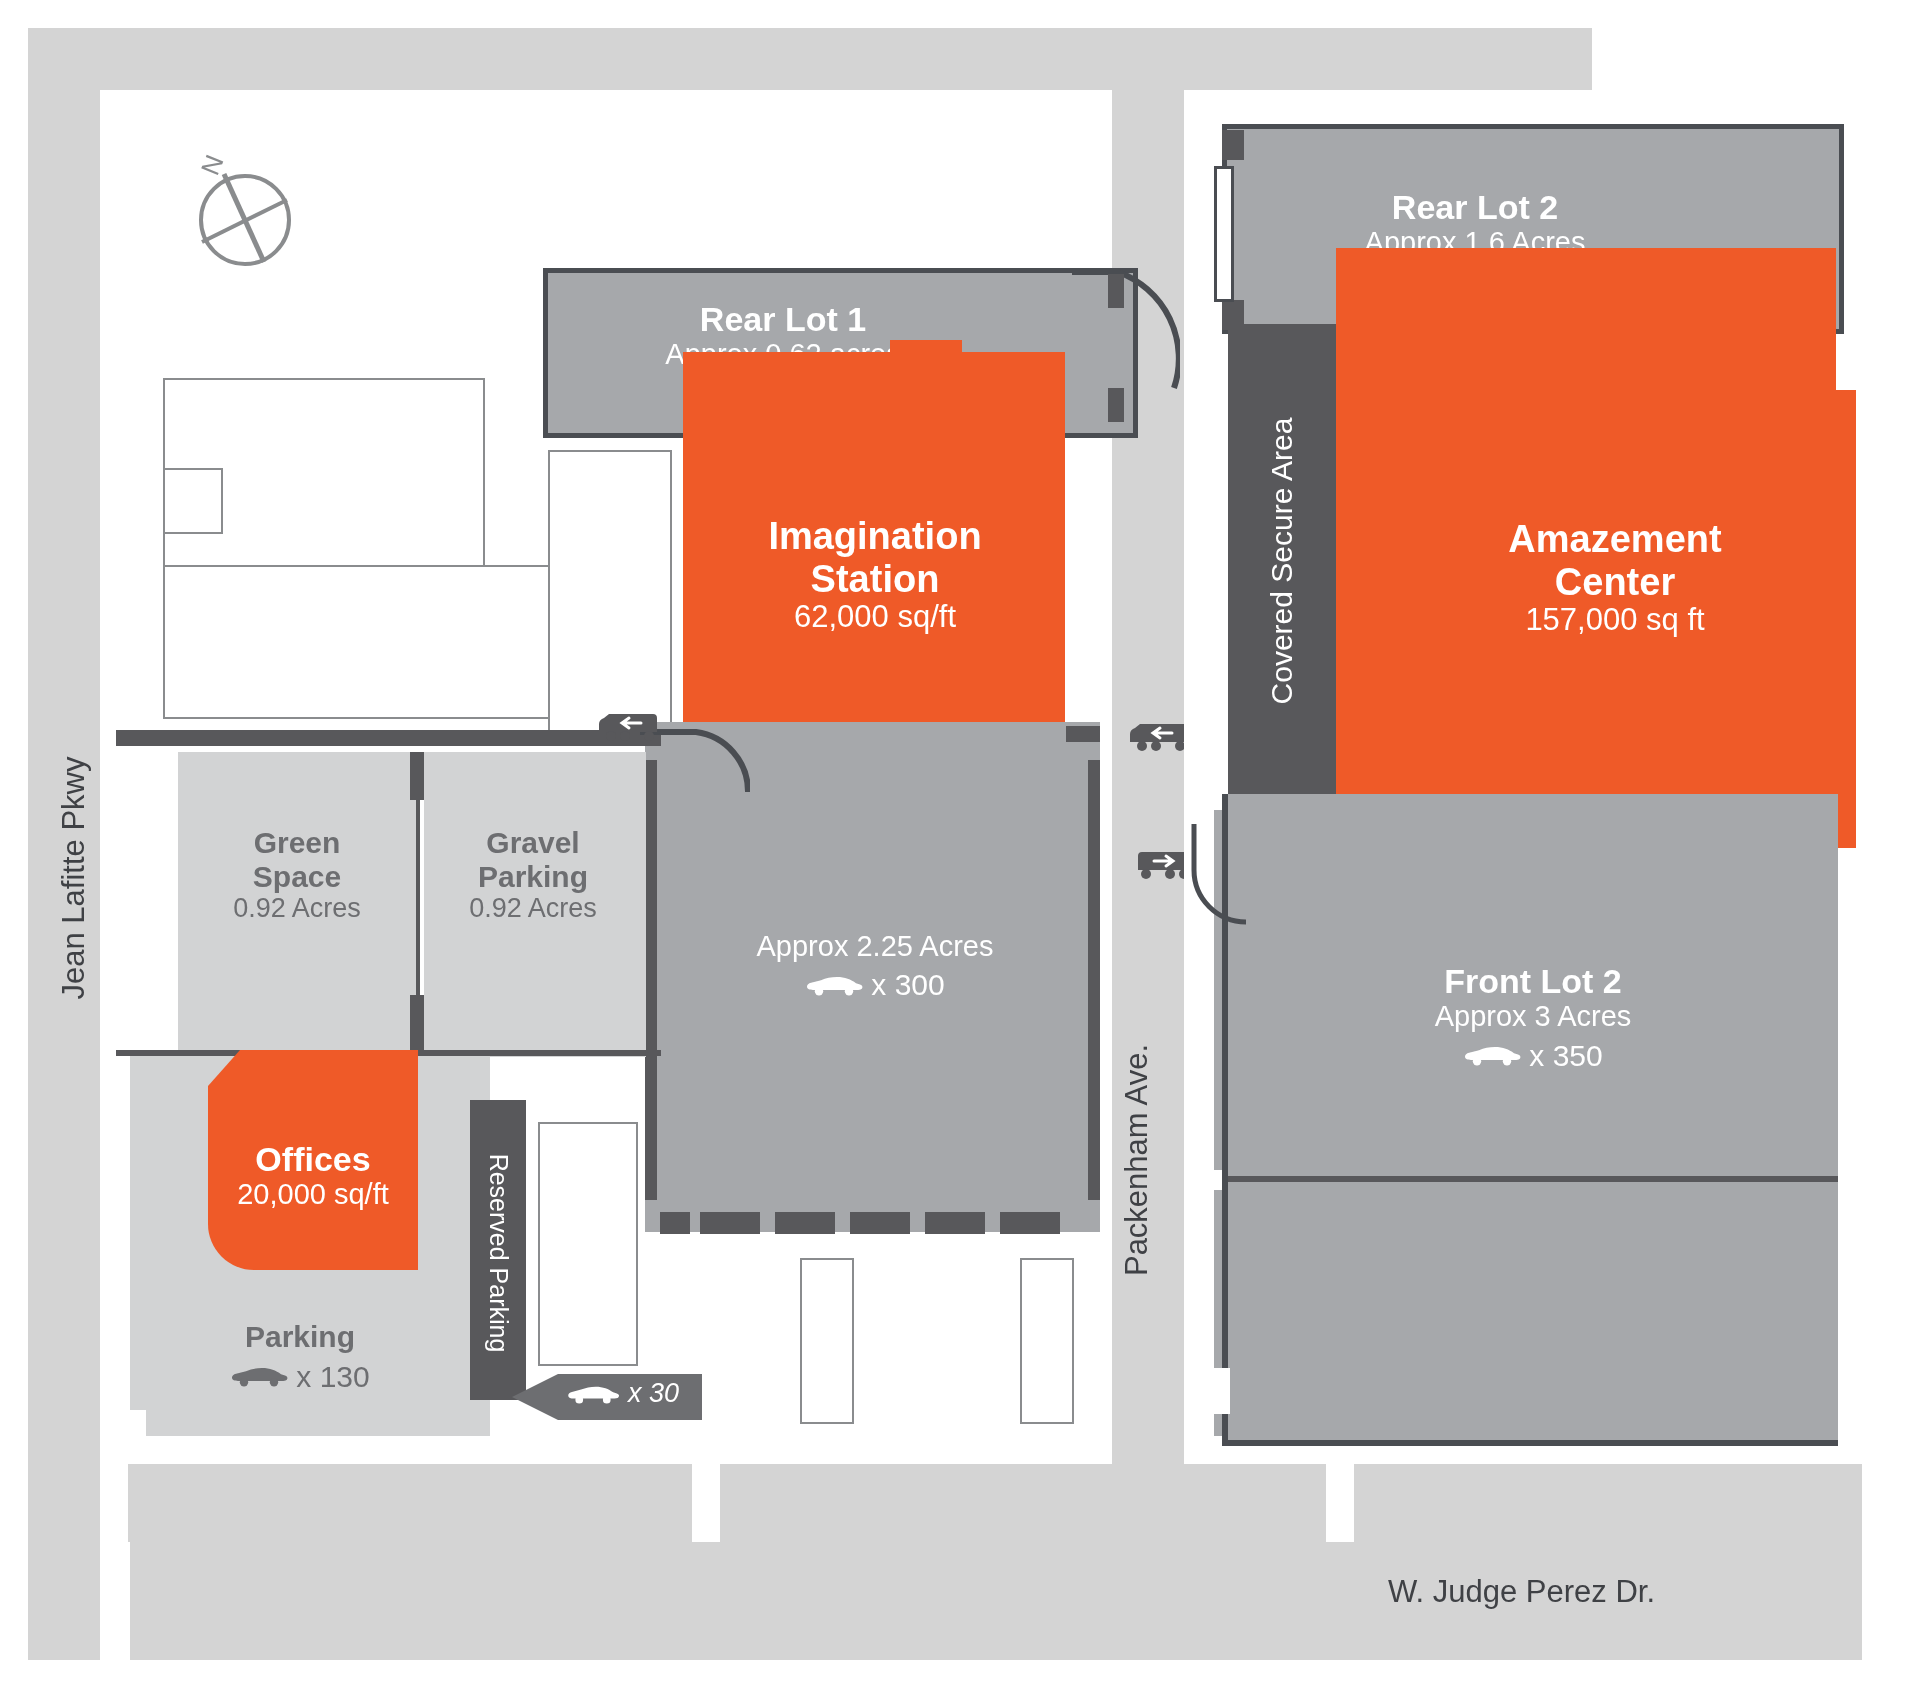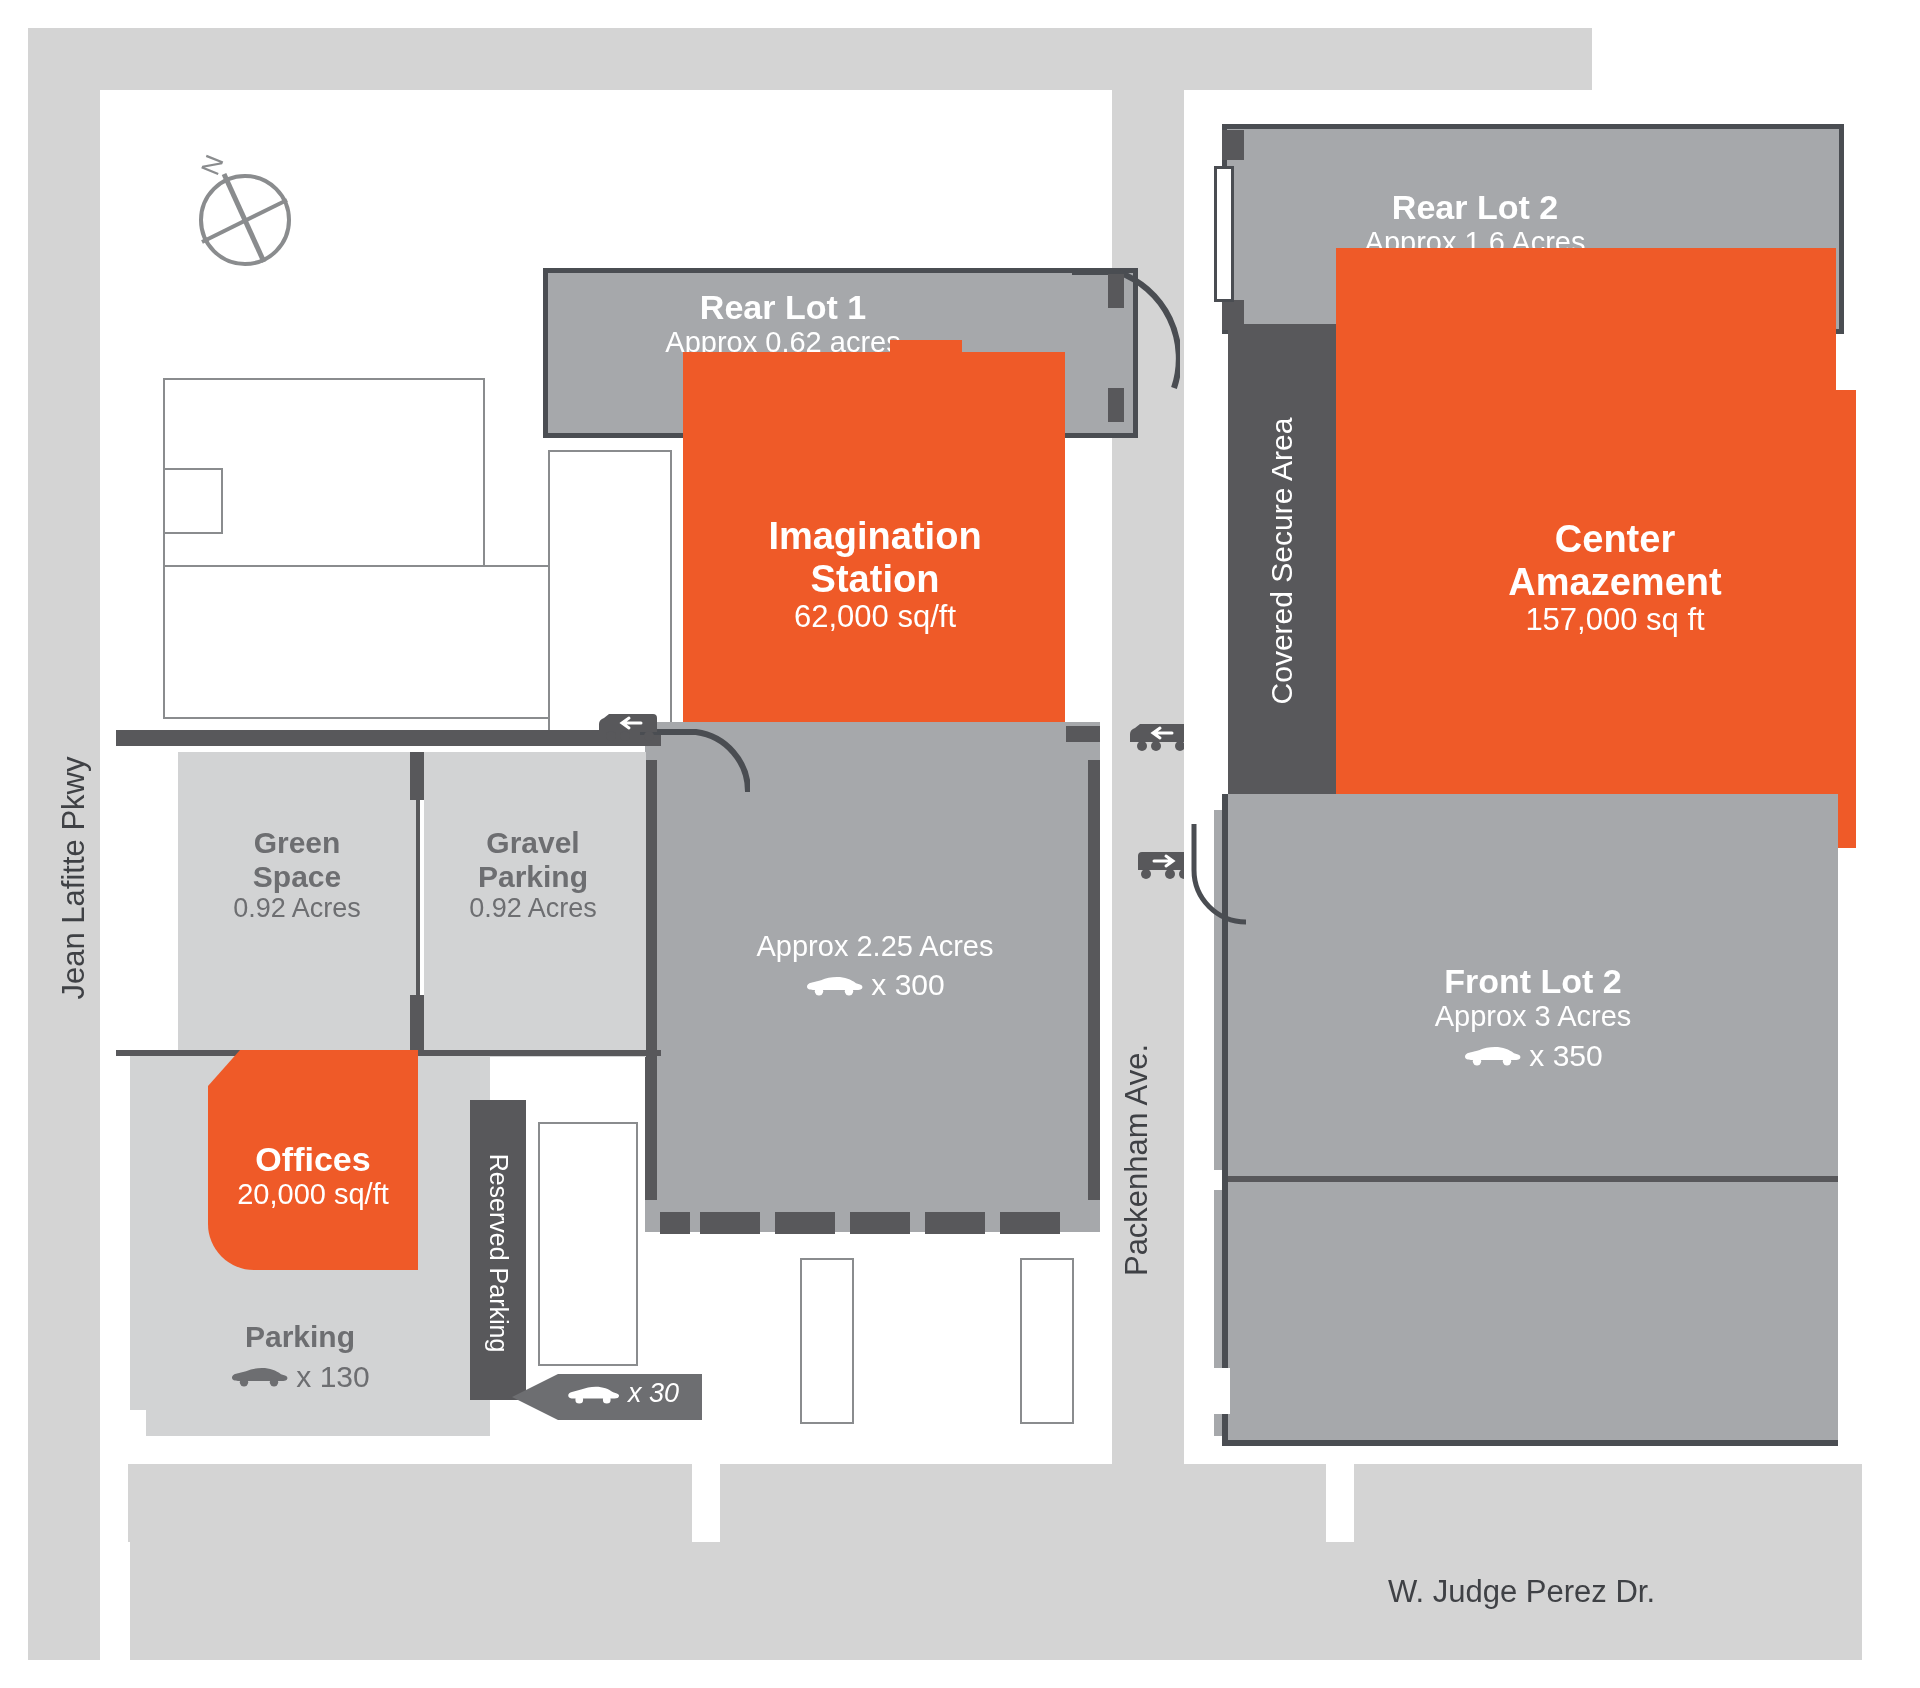--- a/index.html
+++ b/index.html
@@ -61,21 +61,21 @@
   <div class="abs" style="left:100px;top:1260px;width:16px;height:80px;background:#ffffff;"></div>
 
   <div class="abs" style="left:100px;top:90px;width:1012px;height:1374px;background:#ffffff;"></div>
 
   <div class="abs bldg-white" style="left:163px;top:378px;width:318px;height:185px;"></div>
   <div class="abs bldg-white" style="left:163px;top:468px;width:56px;height:62px;"></div>
   <div class="abs bldg-white" style="left:163px;top:565px;width:388px;height:150px;"></div>
   <div class="abs bldg-white" style="left:548px;top:450px;width:120px;height:280px;"></div>
 
   <div class="abs outline-dark lot-mid" style="left:543px;top:268px;width:585px;height:160px;"></div>
-  <div class="lbl f-lg white" style="left:563px;top:288px;width:440px;">
+  <div class="lbl f-lg white" style="left:563px;top:300px;width:440px;">
     <span class="t1">Rear Lot 1</span>
     <span class="t2">Approx 0.62 acres</span>
   </div>
 
   <div class="abs lot-orange" style="left:683px;top:352px;width:382px;height:370px;"></div>
   <div class="abs lot-orange" style="left:890px;top:340px;width:72px;height:30px;"></div>
   <div class="lbl f-xl white" style="left:690px;top:515px;width:370px;">
     <span class="t1">Imagination</span>
     <span class="t1">Station</span>
     <span class="t2">62,000 sq/ft</span>
@@ -216,22 +216,22 @@
 
   <div class="abs lot-dark" style="left:1228px;top:324px;width:108px;height:470px;"></div>
   <div class="abs vert rot-ccw" style="left:1062px;top:544px;width:440px;height:34px;color:#ffffff;font-size:30px;text-align:center;">
     <span>Covered Secure Area</span>
   </div>
 
   <div class="abs lot-orange" style="left:1336px;top:248px;width:500px;height:300px;"></div>
   <div class="abs lot-orange" style="left:1336px;top:390px;width:520px;height:430px;"></div>
   <div class="abs lot-orange" style="left:1410px;top:800px;width:446px;height:48px;"></div>
   <div class="lbl f-xl white" style="left:1400px;top:518px;width:430px;">
+    <span class="t1">Amazement</span>
     <span class="t1">Center</span>
-    <span class="t1">Amazement</span>
     <span class="t2">157,000 sq ft</span>
   </div>
 
   <div class="badge lot-red" style="left:1388px;top:796px;width:176px;height:40px;">
     <span>The Rag Place</span>
   </div>
 
   <div class="abs lot-mid" style="left:1228px;top:794px;width:610px;height:382px;"></div>
   <div class="abs lot-mid" style="left:1214px;top:810px;width:24px;height:360px;"></div>
   <div class="lbl f-lg white" style="left:1368px;top:962px;width:330px;">

